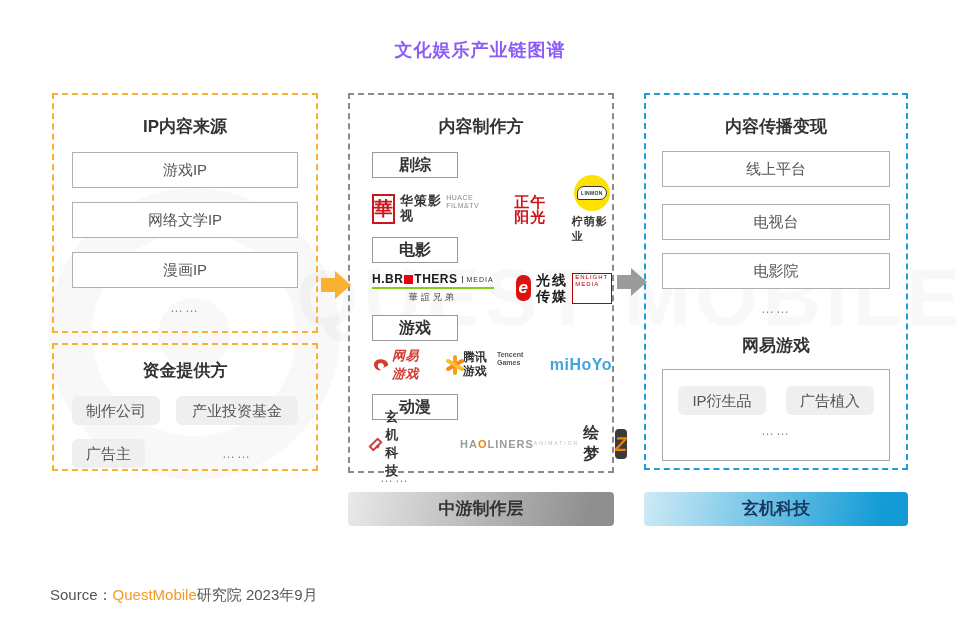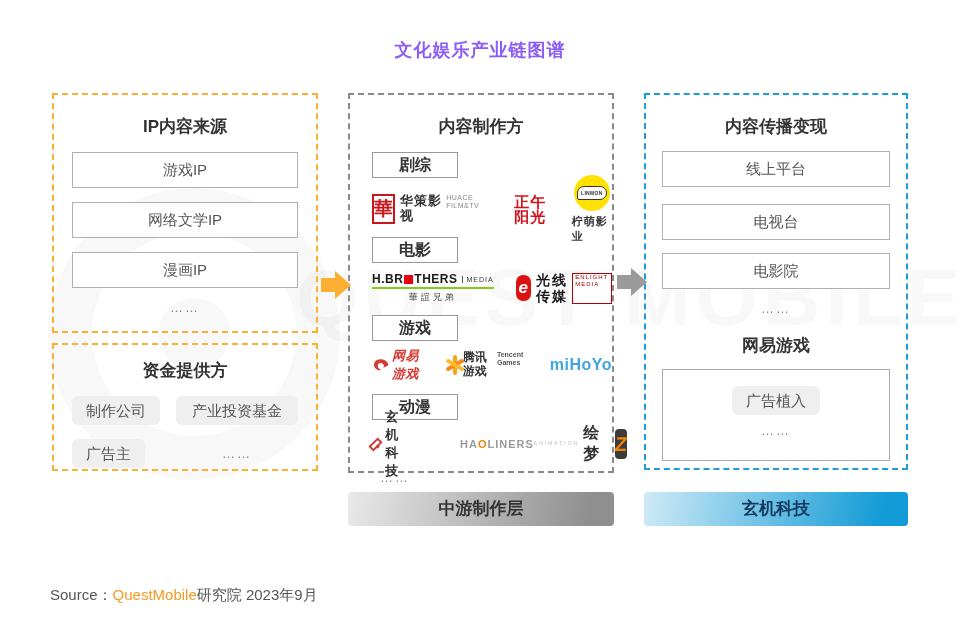--- a/index.html
+++ b/index.html
@@ -255,20 +255,21 @@
 
   <div class="col dash-blue" id="box-right">
     <div class="box-title">内容传播变现</div>
     <div class="item-box" style="margin:13px 16px 17px">线上平台</div>
     <div class="item-box" style="margin:13px 16px 0">电视台</div>
     <div class="item-box" style="margin:13px 16px 0">电影院</div>
     <div class="dots">……</div>
     <div class="box-title" style="margin-top:18px">网易游戏</div>
     <div class="derive-outline">
       <div class="derive-chips">
+        <span class="chip">IP衍生品</span>
         <span class="chip">广告植入</span>
       </div>
       <div class="dots" style="margin-top:8px">……</div>
     </div>
   </div>
 
   <div class="arrow" id="arrow-1">
     <span class="abody"></span>
       <span class="ahead"></span>
   </div>

